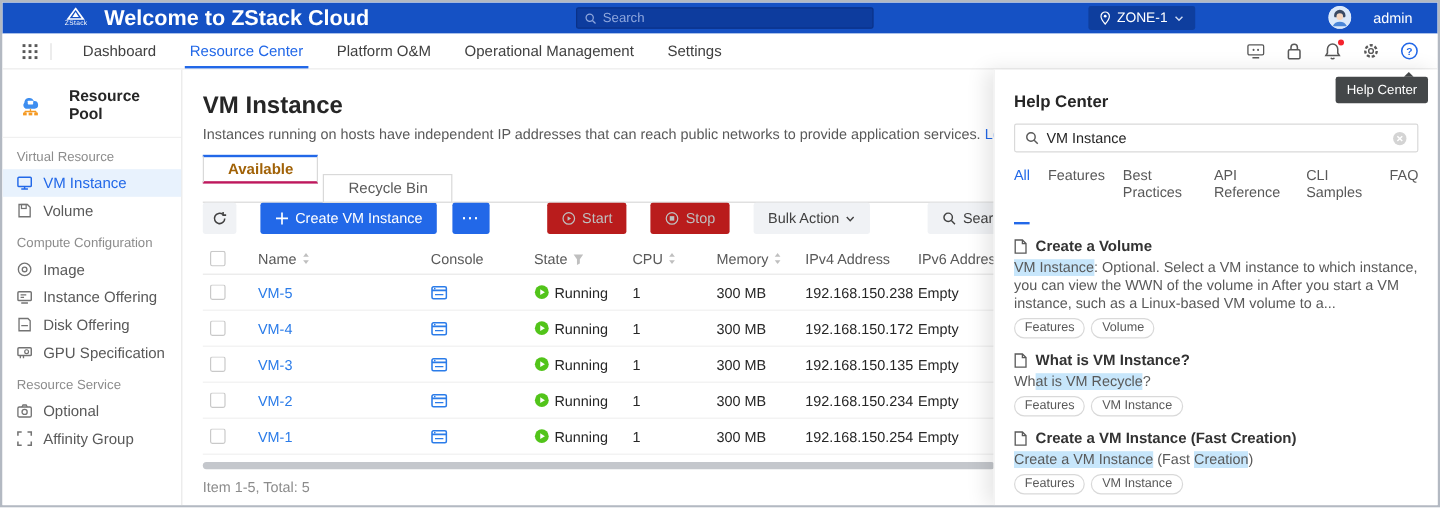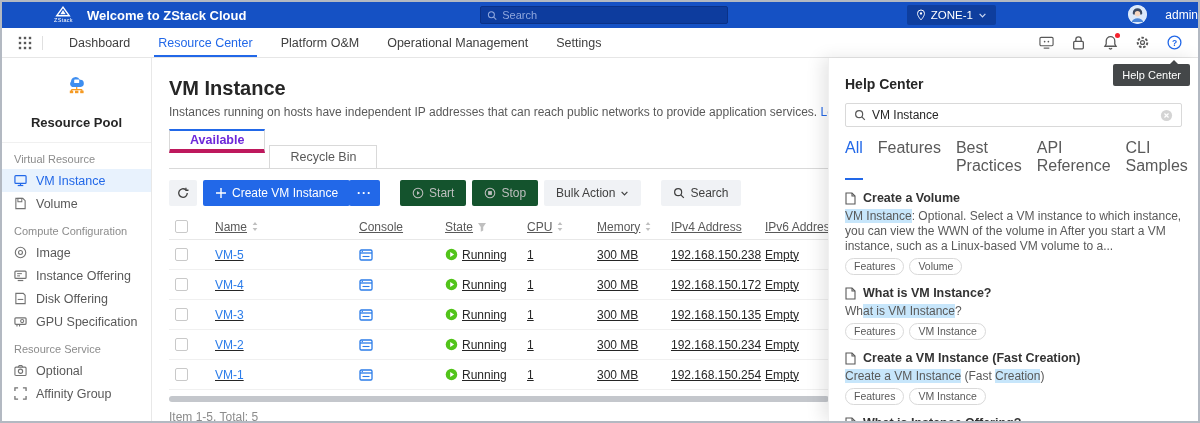--- a/index.html
+++ b/index.html
@@ -5,81 +5,81 @@
   * { margin:0; padding:0; box-sizing:border-box; }
   html,body { width:1200px; height:423px; }
   body { font-family:"Liberation Sans","DejaVu Sans",sans-serif; font-size:12px; color:#262626; background:#fff; }
   .frame { position:relative; width:1200px; height:423px; border:2px solid #b3b9c2; overflow:hidden; background:#fff; }
 
   
   .topbar { position:absolute; left:0; top:0; right:0; height:26px; background:#1551c4; display:flex; align-items:center; color:#fff; }
   .brand { display:flex; flex-direction:column; align-items:center; margin-left:52px; line-height:1; }
   .brand svg { width:16px; height:11px; }
   .brand-text { font-size:5.5px; color:#fff; margin-top:1px; letter-spacing:.3px; }
-  .welcome { font-size:13px; font-weight:bold; margin-left:14px; }
+  .welcome { font-size:18px; font-weight:bold; margin-left:14px; }
   .topbar-search { position:absolute; left:478px; top:4px; width:248px; height:18px; background:#0d3c9e; border:1px solid #0a3187; border-radius:2px; display:flex; align-items:center; padding:0 6px; color:#8fa7dd; }
   .topbar-search .icon { width:11px; height:11px; margin-right:5px; color:#8fa7dd; }
   .topbar-search input { background:transparent; border:none; outline:none; color:#b9c8ea; font-size:11px; width:100%; }
   .topbar-search input::placeholder { color:#8fa7dd; }
   .zone-box { position:absolute; right:202px; top:3px; height:20px; background:#0e3e9e; border-radius:2px; display:flex; align-items:center; padding:0 9px; gap:5px; font-size:11.5px; color:#fff; cursor:pointer; }
   .zone-box .icon { width:10px; height:12px; color:#fff; }
   .zone-box .caret { width:9px; height:9px; color:#cdd9f2; }
-  .user-box { position:absolute; right:0; top:3px; display:flex; align-items:center; gap:18px; }
+  .user-box { position:absolute; right:21px; top:3px; display:flex; align-items:center; gap:18px; }
   .avatar { width:19px; height:19px; border-radius:50%; overflow:hidden; background:#e8f0fb; }
   .avatar svg { width:100%; height:100%; }
   .user-name { font-size:12px; color:#fff; }
 
   
   .navbar { position:absolute; left:0; top:26px; right:0; height:30px; background:#fff; border-bottom:1px solid #e6e6e6; display:flex; align-items:center; }
   .apps-icon { width:14px; height:14px; margin-left:16px; color:#595959; cursor:pointer; }
   .nav-sep { width:1px; height:14px; background:#e0e0e0; margin:0 12px 0 10px; }
   .nav-items { display:flex; align-items:stretch; height:100%; }
   .nav-item { display:flex; align-items:center; padding:0 14px; font-size:12.5px; color:#404040; cursor:pointer; position:relative; }
   .nav-item.active { color:#2268e8; }
   .nav-item.active::after { content:""; position:absolute; left:10px; right:10px; bottom:0; height:2px; background:#2268e8; }
   .nav-right { margin-left:auto; display:flex; align-items:center; gap:17px; padding-right:16px; }
   .nav-right .nico { position:relative; width:15px; height:15px; color:#595959; cursor:pointer; }
   .nav-right .nico.blue { color:#2268e8; }
   .nico.badge::after { content:""; position:absolute; right:-2px; top:-2px; width:5px; height:5px; border-radius:50%; background:#f5222d; }
 
   
   .sidebar { position:absolute; left:0; top:56px; width:150px; bottom:0; background:#fff; border-right:1px solid #e8e8e8; }
-  .pool-header { display:flex; align-items:center; gap:21px; padding:14px 12px 12px 12px; border-bottom:1px solid #f0f0f0;flex-direction:column; }
+  .pool-header { display:flex; align-items:center; gap:21px; padding:14px 12px 12px 12px; border-bottom:1px solid #f0f0f0; }
   .pool-header .picon { width:25px; height:22px; }
   .pool-title { font-size:13px; font-weight:bold; color:#262626; }
   .side-section-label { font-size:11px; color:#8c8c8c; padding:10px 12px 4px 12px; }
   .side-item { display:flex; align-items:center; gap:9px; height:23px; padding:0 12px; font-size:12.5px; color:#595959; cursor:pointer; }
   .side-item .icon { width:13px; height:13px; color:#737373; flex:none; }
   .side-item.active { background:#e8f2fd; color:#2268e8; }
   .side-item.active .icon { color:#2268e8; }
 
   
   .main { position:absolute; left:151px; top:56px; right:0; bottom:0; background:#fff; padding:18px 0 0 16px; overflow:hidden; }
   .page-title { font-size:20px; font-weight:bold; color:#262626; line-height:24px; }
   .page-desc { margin-top:5px; font-size:12px; color:#595959; line-height:15px; }
   .page-desc a { color:#2268e8; text-decoration:none; }
   .tabs-row { margin-top:9px; display:flex; border-bottom:1px solid #d9d9d9; width:980px; }
   .tab { height:24px; padding:0 20px; display:flex; align-items:center; font-size:12.5px; color:#595959; background:#fff; border:1px solid #d9d9d9; border-bottom:none; cursor:pointer; position:relative; margin-bottom:-1px; }
   .tab + .tab { margin-left:4px; }
-  .tab.active { border-top:2px solid #2268e8; color:#6d28d9; font-weight:bold; border-bottom:4px solid #be185d; }
+  .tab.active { border-top:2px solid #2268e8; color:#a16207; font-weight:bold; border-bottom:2px solid #be185d; }
   .tab:not(.active) { border-bottom:1px solid #d9d9d9; background:#fff;margin-top:16px; }
 
-  .toolbar { margin-top:11px; display:flex; align-items:flex-end; gap:6px; }
+  .toolbar { display:flex; align-items:flex-end; gap:20px; }
   .btn { height:26px; border:none; border-radius:2px; font-size:12px; display:inline-flex; align-items:center; gap:5px; padding:0 12px; cursor:pointer; font-family:inherit; }
   .btn .icon { width:12px; height:12px; }
   .btn-gray { background:#f0f2f5; color:#404040; }
   .btn-blue { background:#2268e8; color:#fff; }
-  .btn-disabled { background:#14532d; color:#bfbfbf; cursor:not-allowed; }
+  .btn-disabled { background:#b91c1c; color:#bfbfbf; cursor:not-allowed; }
   .btn-refresh { width:28px; padding:0; justify-content:center; }
   .btn-more { padding:0 8px; letter-spacing:1px; font-weight:bold; }
   .tb-gap { width:8px; }
 
   
   .table { margin-top:8px; width:706px; }
-  .trow { display:flex; align-items:center; height:30px; border-bottom:1px solid #f0f0f0;text-decoration:underline; }
+  .trow { display:flex; align-items:center; height:30px; border-bottom:1px solid #f0f0f0; }
   .thead { height:26px; border-bottom:1px solid #e8e8e8; color:#595959; }
   .cell { padding-right:8px; display:flex; align-items:center; gap:4px; font-size:12px; overflow:hidden; white-space:nowrap; }
   .c-check { width:46px; padding-left:6px; }
   .c-name { width:144px; }
   .c-console { width:86px;text-align:right; }
   .c-state { width:82px; }
   .c-cpu { width:70px; }
   .c-mem { width:74px; }
   .c-ip4 { width:94px; }
   .c-ip6 { width:110px; }
@@ -93,21 +93,21 @@
   .list-footer { margin-top:8px; font-size:12px; color:#8c8c8c; }
 
   
   .help-panel { position:absolute; right:0; top:56px; width:370px; bottom:0; background:#fff; border-left:1px solid #f0f0f0; box-shadow:-6px 0 16px rgba(0,0,0,.10); padding:18px 16px 0 16px; }
   .help-title { font-size:14px; font-weight:bold; color:#262626; }
   .help-search { margin-top:11px; height:24px; border:1px solid #d9d9d9; border-radius:2px; display:flex; align-items:center; padding:0 8px; gap:6px; }
   .help-search .icon { width:12px; height:12px; color:#595959; flex:none; }
   .help-search input { flex:1; border:none; outline:none; font-size:12px; color:#262626; font-family:inherit; }
   .clear-icon { width:13px; height:13px; color:#d4d4d4; cursor:pointer; flex:none; }
   .help-tabs { margin-top:12px; display:flex; gap:15px; }
-  .help-tab { font-size:16px; color:#595959; padding-bottom:5px; cursor:pointer; position:relative; }
+  .help-tab { font-size:12px; color:#595959; padding-bottom:20px; cursor:pointer; position:relative; }
   .help-tab.active { color:#2268e8; }
   .help-tab.active::after { content:""; position:absolute; left:0; right:0; bottom:0; height:2px; background:#2268e8; }
   .help-results { margin-top:2px; }
   .result { margin-top:11px; }
   .result-title { display:flex; align-items:center; gap:7px; font-size:12.5px; font-weight:bold; color:#333; cursor:pointer; }
   .result-title .icon { width:11px; height:13px; color:#595959; flex:none; }
   .result-snippet { margin-top:4px; font-size:12px; color:#595959; line-height:15px; max-width:338px; }
   .hl { background:#c7e6fb; }
   .result-tags { margin-top:4px; display:flex; gap:5px; }
   .pill { font-size:10.5px; color:#595959; border:1px solid #d9d9d9; border-radius:9px; padding:1px 8px; line-height:13px; }
@@ -687,21 +687,21 @@
         <div class="result">
      <div class="result-title">
             <span class="icon">
               <svg viewBox="0 0 11 13">
                 <path d="M1 1h6l3 3v8H1z" fill="none" stroke="currentColor" stroke-width="1.1"></path>
                 <path d="M7 1v3h3" fill="none" stroke="currentColor" stroke-width="1.1"></path>
               </svg>
             </span>
             <span>What is VM Instance?</span>
           </div>
-     <div class="result-snippet"><span>Wh</span><span class="hl">at is VM Instance</span><span>?</span></div>
+     <div class="result-snippet"><span>Wh</span><span class="hl">at is VM Recycle</span><span>?</span></div>
      <div class="result-tags">
             <span class="pill">Features</span>
             <span class="pill">VM Instance</span>
           </div>
    </div>
         <div class="result">
      <div class="result-title">
             <span class="icon">
               <svg viewBox="0 0 11 13">
                 <path d="M1 1h6l3 3v8H1z" fill="none" stroke="currentColor" stroke-width="1.1"></path>

